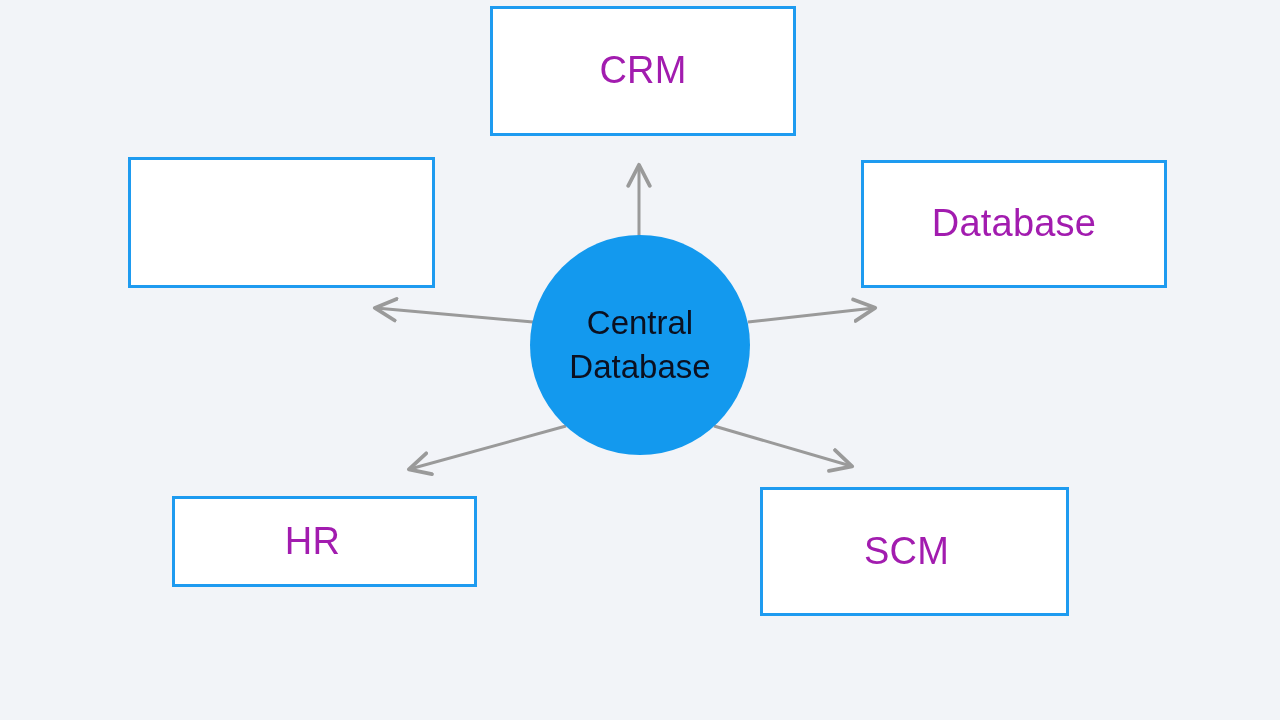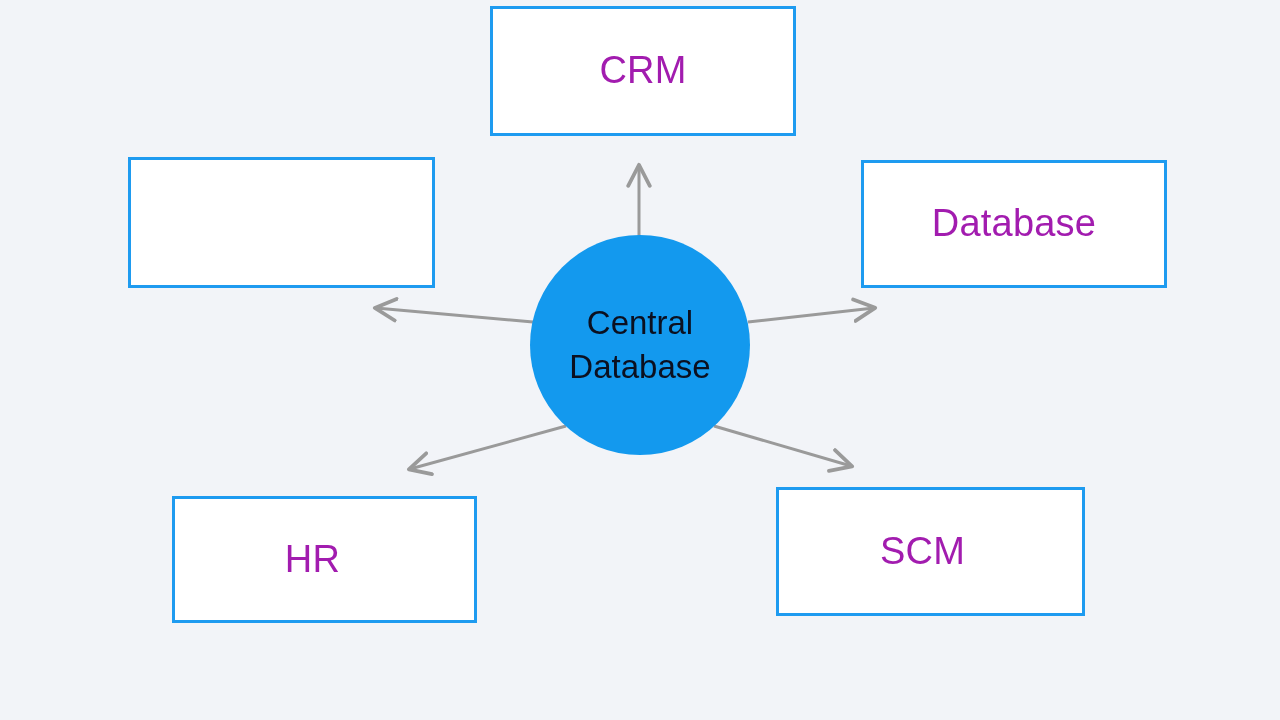--- a/index.html
+++ b/index.html
@@ -37,22 +37,22 @@
   .node-label {
     font-size: 38px;
     color: #a21caf;
     letter-spacing: 0.2px;
     line-height: 1.1;
     white-space: nowrap;
   }
   #box-crm   { left: 490px; top: 6px;   width: 306px; height: 130px; }
   #box-left  { left: 128px; top: 157px; width: 307px; height: 131px; }
   #box-finance { left: 861px; top: 160px; width: 306px; height: 128px; }
-  #box-hr    { left: 172px; top: 496px; width: 305px; height: 127px; }
-  #box-scm   { left: 776px; top: 487px; width: 309px; height: 129px; }
+  #box-hr    { left: 172px; top: 496px; width: 305px; height: 91px; }
+  #box-scm   { left: 760px; top: 487px; width: 309px; height: 129px; }
   #box-hr .node-label { transform: translateX(-12px); }
   #box-scm .node-label { transform: translateX(-8px); }
   .hub {
     position: absolute;
     left: 530px;
     top: 235px;
     width: 220px;
     height: 220px;
     border-radius: 50%;
     background: #1399ee;

